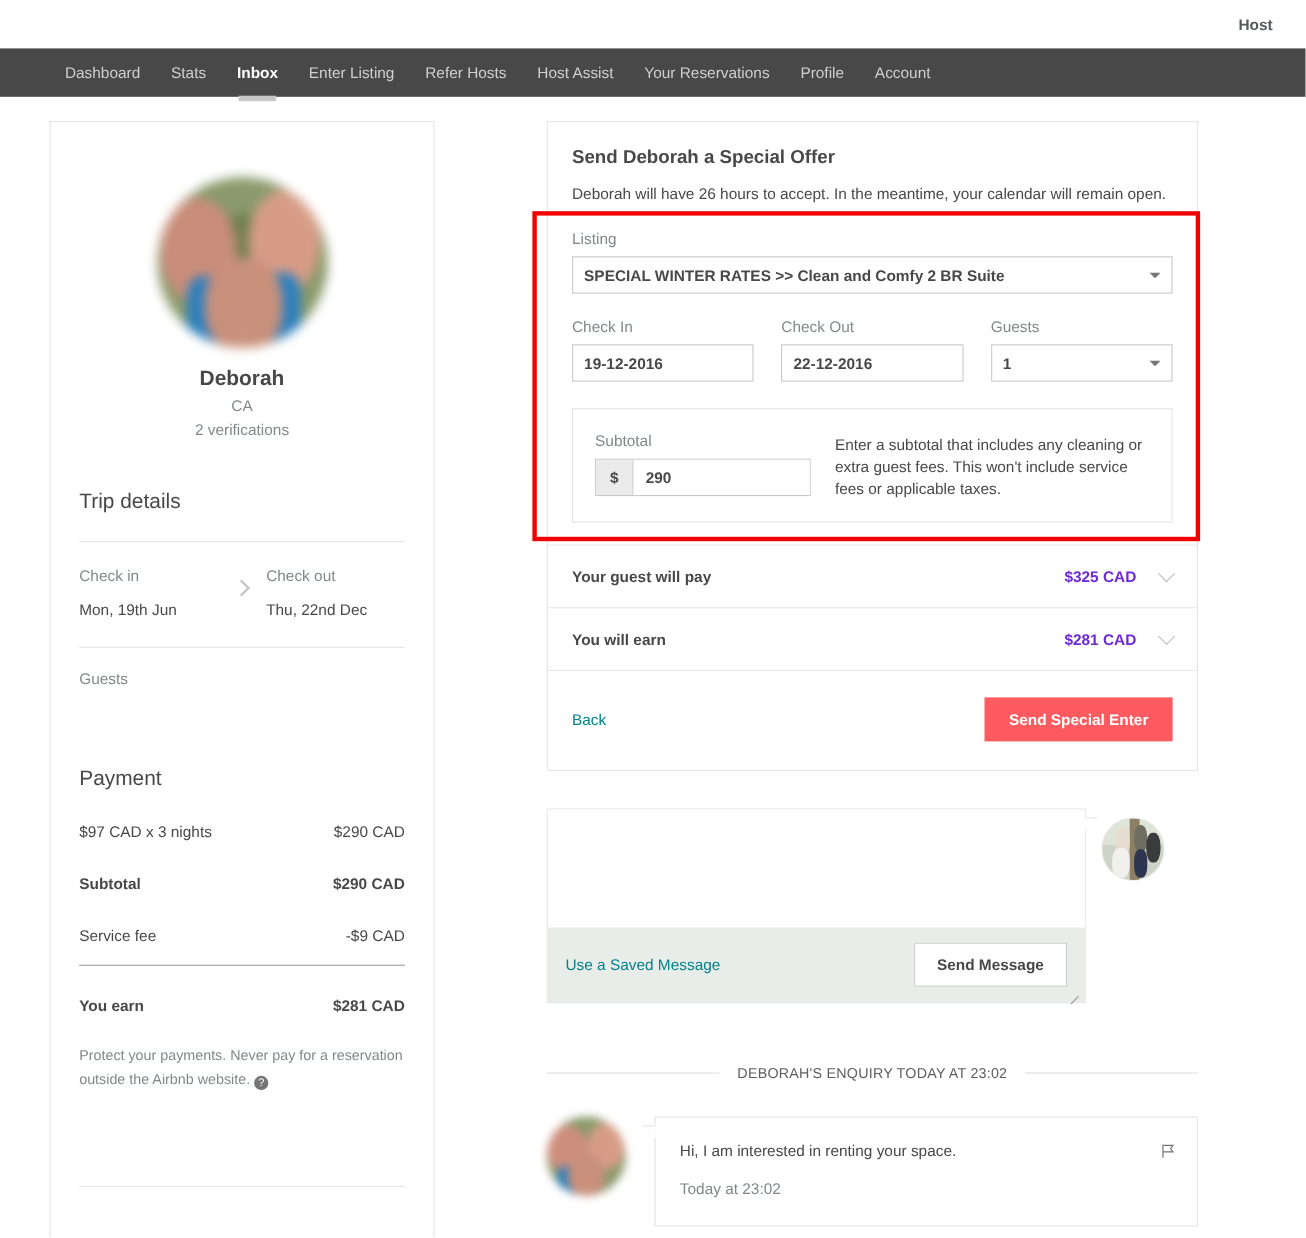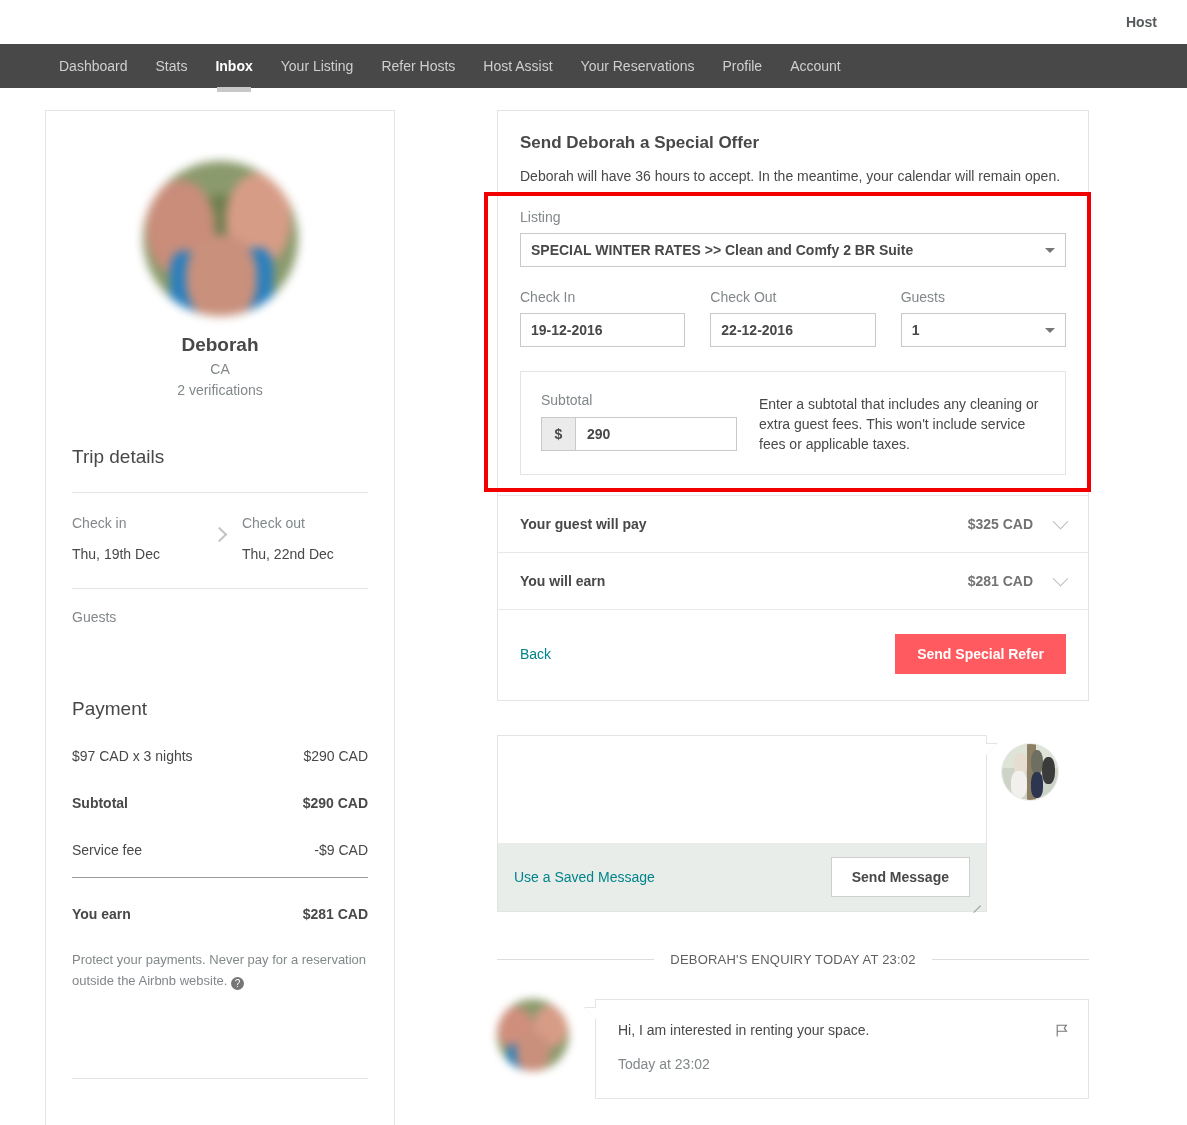--- a/index.html
+++ b/index.html
@@ -283,21 +283,21 @@
     display: flex;
     align-items: center;
     justify-content: space-between;
     padding: 20px 22px;
     border-top: 1px solid #e8e8e8;
     font-size: 14px;
   }
   .summary-row:first-of-type { border-top: none; }
   .summary-row .sr-label { font-weight: bold; color: #484848; }
   .summary-right { display: flex; align-items: center; gap: 22px; }
-  .summary-row .sr-amt { font-weight: bold; color: #737373; }
+  .summary-row .sr-amt { font-weight: bold; color: #6d28d9; }
   .chev-down {
     width: 11px; height: 11px;
     border-bottom: 1.5px solid #bdbdbd;
     border-right: 1.5px solid #bdbdbd;
     transform: rotate(45deg) translate(-2px,-2px);
   }
 
   .action-row {
     display: flex;
     align-items: center;
@@ -390,21 +390,21 @@
   .fam .p1 { position:absolute; left:22%; top:16%; width:22%; height:42%; border-radius:45%; background:#e6dcd0; }
   .fam .p2 { position:absolute; left:52%; top:10%; width:22%; height:44%; border-radius:45%; background:#6e6f60; }
   .fam .p3 { position:absolute; left:72%; top:22%; width:22%; height:48%; border-radius:45%; background:#3b3b3c; }
   .fam .p4 { position:absolute; left:16%; top:48%; width:28%; height:48%; border-radius:40%; background:#f2f0ec; }
   .fam .p5 { position:absolute; left:52%; top:50%; width:22%; height:46%; border-radius:40%; background:#2d3550; }
 
   
   .enquiry-divider {
     display: flex;
     align-items: center;
-    margin-top: 40px;
+    margin-top: 56px;
   }
   .enquiry-divider .line { flex: 1; height: 1px; background: #dddddd; }
   .enquiry-divider .txt {
     padding: 0 16px;
     font-size: 13px;
     color: #5f5f5f;
     letter-spacing: 0.2px;
     white-space: nowrap;
   }
 
@@ -470,21 +470,21 @@
 <body>
 
 <div class="topstrip">
   <span class="host-label">Host</span>
 </div>
 
 <nav class="navbar">
   <div class="nav-item">Dashboard</div>
   <div class="nav-item">Stats</div>
   <div class="nav-item active">Inbox</div>
-  <div class="nav-item">Your Listing</div>
+  <div class="nav-item">Enter Listing</div>
   <div class="nav-item">Refer Hosts</div>
   <div class="nav-item">Host Assist</div>
   <div class="nav-item">Your Reservations</div>
   <div class="nav-item">Profile</div>
   <div class="nav-item">Account</div>
 </nav>
 
 <div class="page">
 
   <aside class="sidebar">
@@ -504,21 +504,21 @@
     <div class="profile-name">Deborah</div>
     <div class="profile-loc">CA</div>
     <div class="profile-verif">2 verifications</div>
 
     <h2 class="section-title">Trip details</h2>
     <hr class="hr">
 
     <div class="trip-row">
       <div class="trip-col">
         <div class="trip-label">Check in</div>
-        <div class="trip-val">Thu, 19th Dec</div>
+        <div class="trip-val">Mon, 19th Jun</div>
       </div>
       <div class="trip-arrow">
         <span class="chev-right"></span>
       </div>
       <div class="trip-col">
         <div class="trip-label">Check out</div>
         <div class="trip-val">Thu, 22nd Dec</div>
       </div>
     </div>
 
@@ -557,21 +557,21 @@
 
     <hr class="sidebar-bottom-hr">
   </aside>
 
   <main class="main">
 
     <section class="card offer-card">
 
       <div class="offer-head">
         <div class="offer-title">Send Deborah a Special Offer</div>
-        <div class="offer-sub">Deborah will have 36 hours to accept. In the meantime, your calendar will remain open.</div>
+        <div class="offer-sub">Deborah will have 26 hours to accept. In the meantime, your calendar will remain open.</div>
       </div>
 
       <div class="offer-body">
 
         <div>
           <div class="field-label">Listing</div>
           <div class="select-box">
             <span>SPECIAL WINTER RATES &gt;&gt; Clean and Comfy 2 BR Suite</span>
             <span class="caret"></span>
           </div>
@@ -625,21 +625,21 @@
       <div class="summary-row">
         <span class="sr-label">You will earn</span>
         <span class="summary-right">
           <span class="sr-amt">$281 CAD</span>
           <span class="chev-down"></span>
         </span>
       </div>
 
       <div class="action-row">
         <span class="back-link">Back</span>
-        <button class="btn-primary">Send Special Refer</button>
+        <button class="btn-primary">Send Special Enter</button>
       </div>
 
     </section>
 
     <div class="compose-wrap">
       <div class="compose-box">
         <div class="compose-area" title=""></div>
         <div class="resize-grip">
             <i></i>
           </div>

